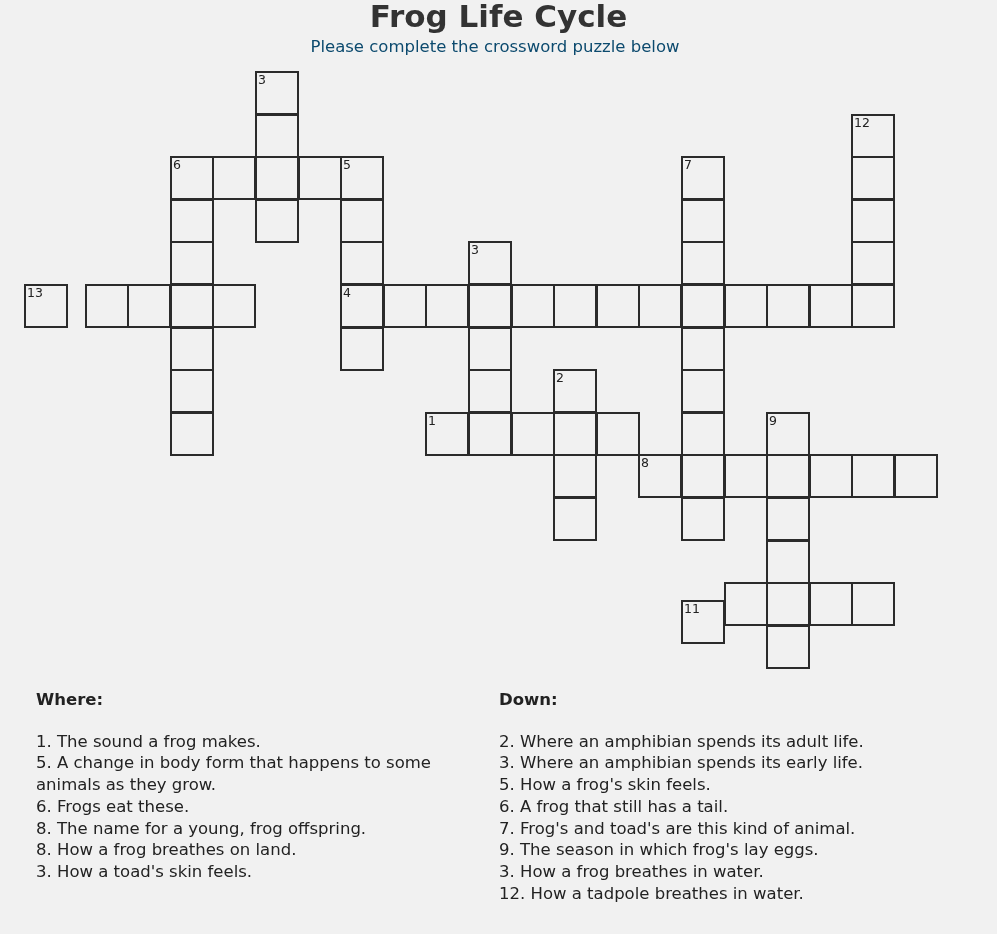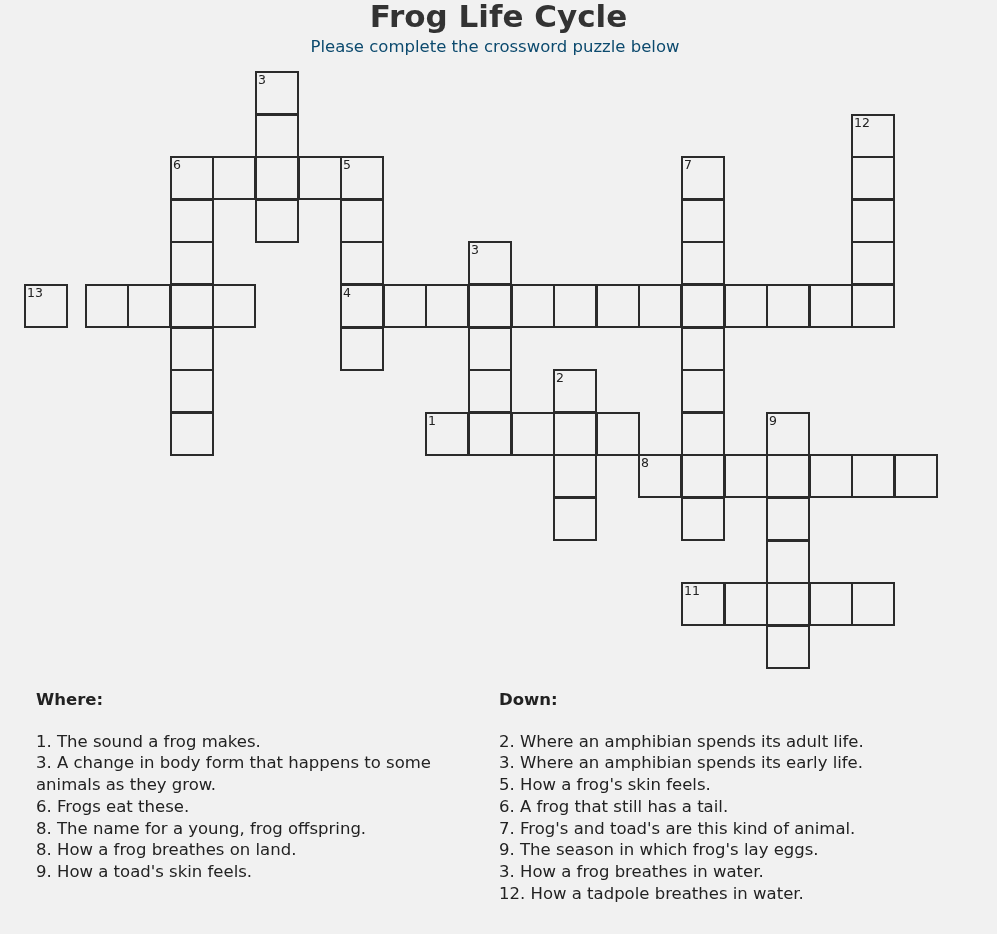--- a/index.html
+++ b/index.html
@@ -55,21 +55,21 @@
     </div>
     <div class="cell" style="left: 638px; top: 454px;">
       <span class="num">8</span>
     </div>
     <div class="cell" style="left: 681px; top: 454px;"></div>
     <div class="cell" style="left: 724px; top: 454px;"></div>
     <div class="cell" style="left: 766px; top: 454px;"></div>
     <div class="cell" style="left: 809px; top: 454px;"></div>
     <div class="cell" style="left: 851px; top: 454px;"></div>
     <div class="cell" style="left: 894px; top: 454px;"></div>
-    <div class="cell" style="left: 681px; top: 582px; text-decoration: underline;">
+    <div class="cell" style="left: 681px; top: 600px; text-decoration: underline;">
       <span class="num">11</span>
     </div>
     <div class="cell" style="left: 724px; top: 582px;"></div>
     <div class="cell" style="left: 766px; top: 582px;"></div>
     <div class="cell" style="left: 809px; top: 582px;"></div>
     <div class="cell" style="left: 851px; top: 582px;"></div>
     <div class="cell" style="left: 24px; top: 284px;">
       <span class="num">13</span>
     </div>
     <div class="cell" style="left: 85px; top: 284px;"></div>
@@ -118,25 +118,25 @@
       <span class="num">12</span>
     </div>
     <div class="cell" style="left: 851px; top: 156px;"></div>
     <div class="cell" style="left: 851px; top: 199px;"></div>
     <div class="cell" style="left: 851px; top: 241px;"></div>
   </div>
 
 <div class="clues across">
   <h3>Where:</h3>
   <div class="item">1. The sound a frog makes.</div>
-  <div class="item">3. A change in body form that happens to some animals as they grow.</div>
+  <div class="item">5. A change in body form that happens to some animals as they grow.</div>
   <div class="item">6. Frogs eat these.</div>
   <div class="item">8. The name for a young, frog offspring.</div>
   <div class="item">8. How a frog breathes on land.</div>
-  <div class="item">9. How a toad's skin feels.</div>
+  <div class="item">3. How a toad's skin feels.</div>
 </div>
 
 <div class="clues down">
   <h3>Down:</h3>
   <div class="item">2. Where an amphibian spends its adult life.</div>
   <div class="item">3. Where an amphibian spends its early life.</div>
   <div class="item">5. How a frog's skin feels.</div>
   <div class="item">6. A frog that still has a tail.</div>
   <div class="item">7. Frog's and toad's are this kind of animal.</div>
   <div class="item">9. The season in which frog's lay eggs.</div>

